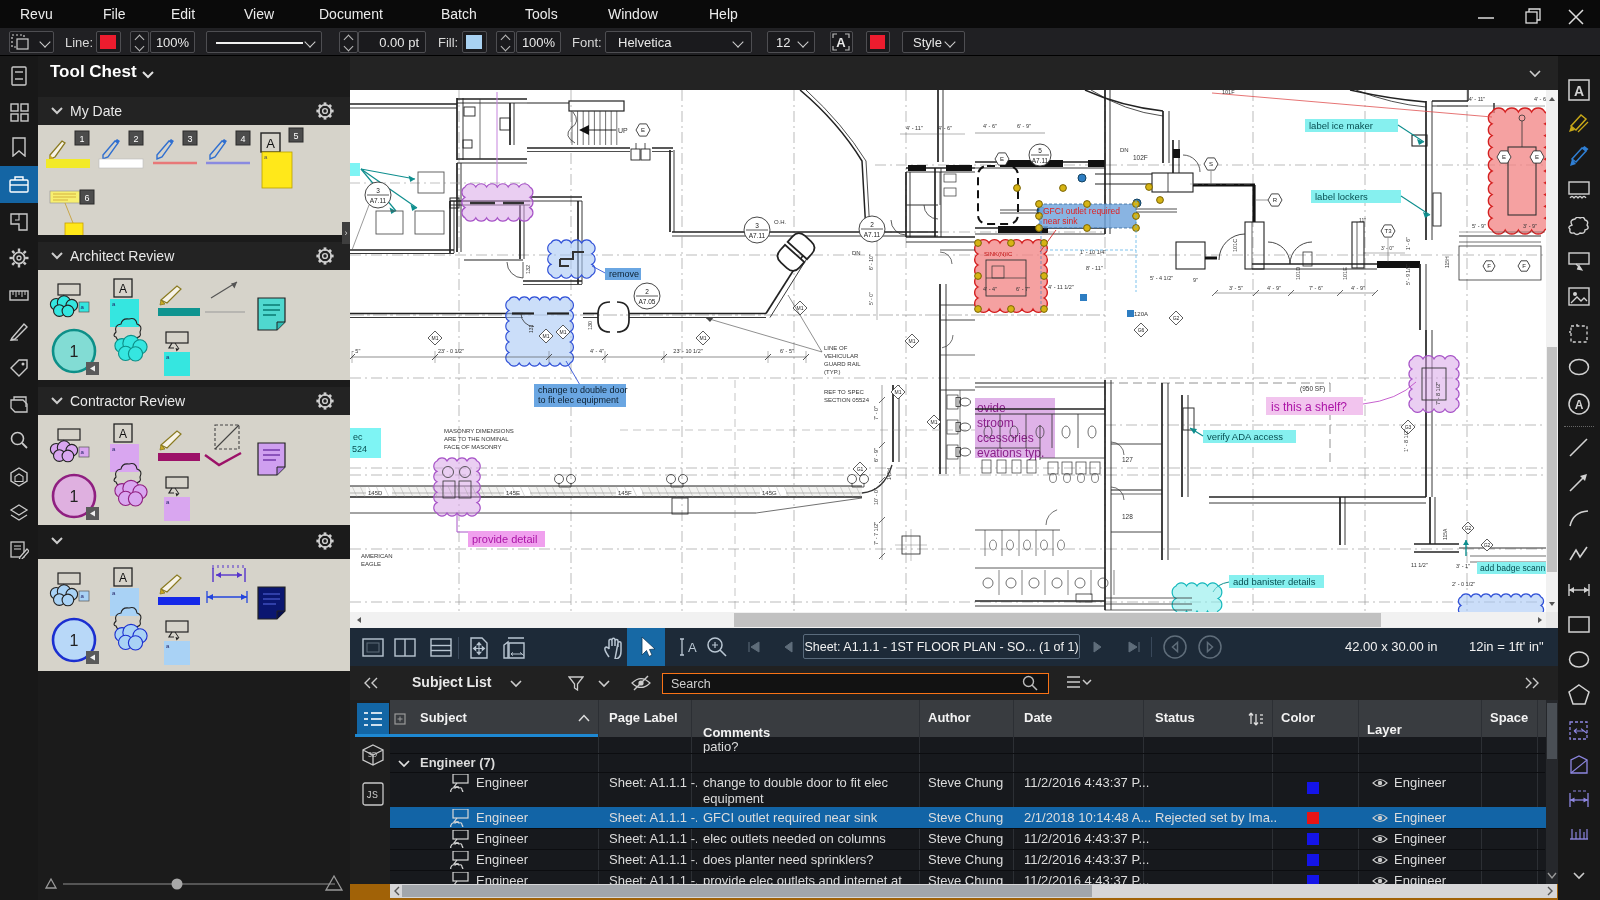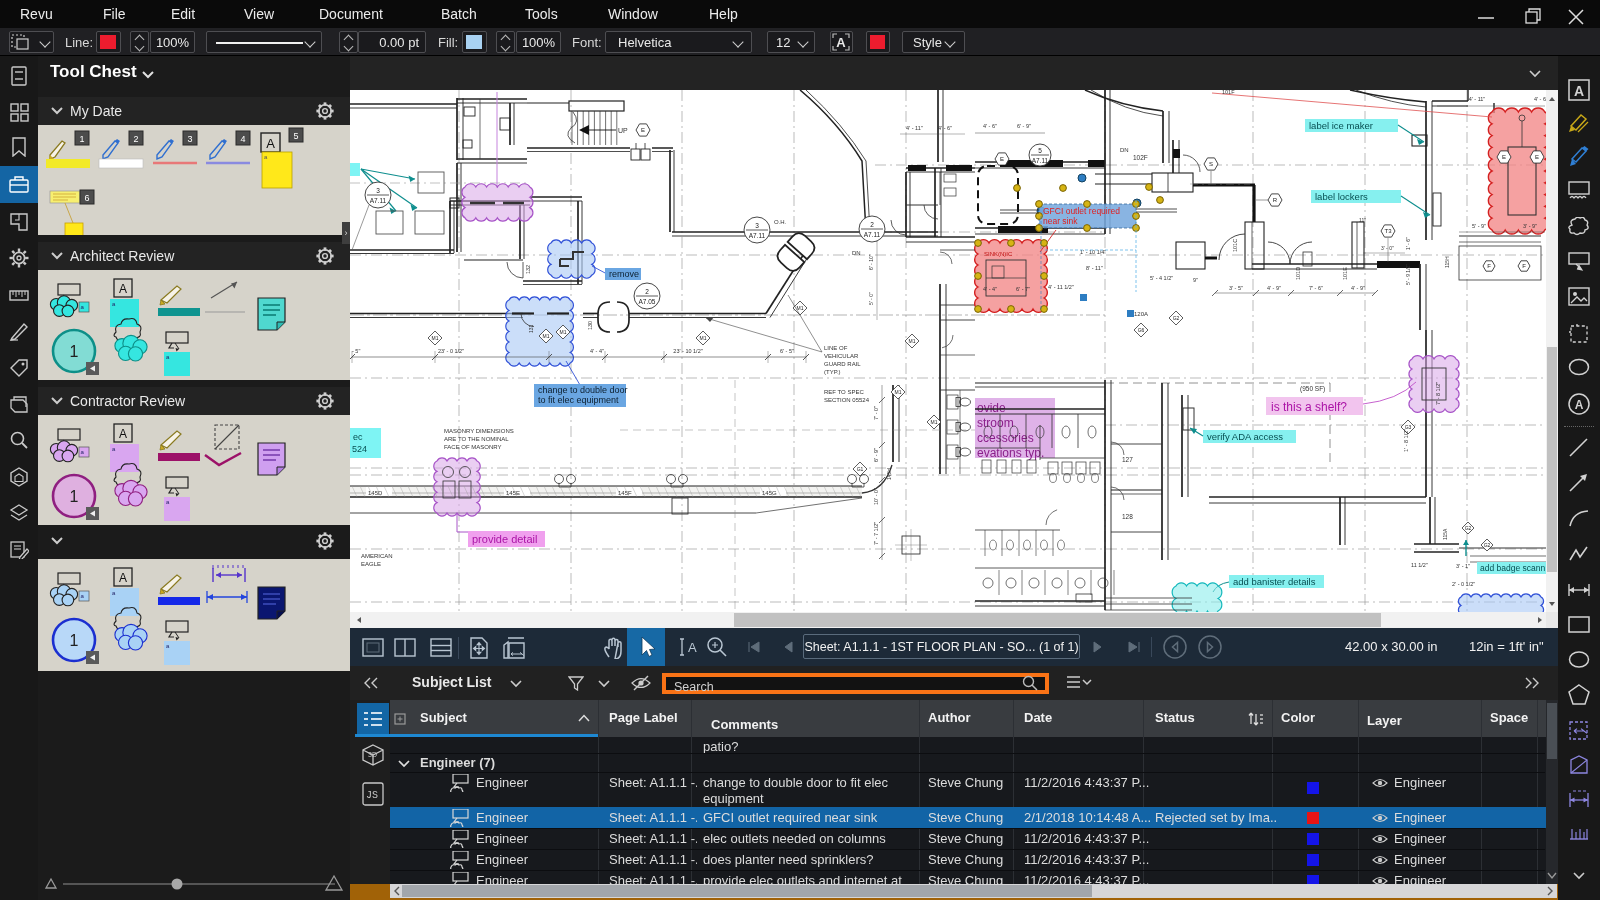--- a/index.html
+++ b/index.html
@@ -1278,21 +1278,21 @@
         <path d="M1 1 h14 l-5.5 7 v6 l-3 -2 v-4z" fill="none" stroke="#ccc" stroke-width="1.3"></path>
       </svg>
       <svg class="abs" style="left:248px;top:13px" width="12" height="10" viewBox="0 0 12 10">
         <path d="M1 2 l5 5 l5 -5" fill="none" stroke="#ccc" stroke-width="1.6"></path>
       </svg>
       <svg class="abs" style="left:281px;top:9px" width="20" height="16" viewBox="0 0 20 16">
         <path d="M1 8 q9 -9 18 0 q-9 9 -18 0z" fill="none" stroke="#ccc" stroke-width="1.2"></path>
         <circle cx="10" cy="8" r="2.6" fill="#ccc"></circle>
         <line x1="3" y1="15" x2="17" y2="1" stroke="#ccc" stroke-width="1.4"></line>
       </svg>
-      <div class="abs" style="left:312px;top:7px;width:387px;height:21px;background:#121212;border:4px solid #f97316;color:#cfcfcf;font-size:12.5px">
+      <div class="abs" style="left:312px;top:7px;width:387px;height:21px;background:#121212;border:1px solid #f97316;color:#cfcfcf;font-size:12.5px">
         <span style="position:absolute;left:8px;top:3px">Search</span>
       </div>
       <svg class="abs" style="left:672px;top:9px" width="16" height="16" viewBox="0 0 16 16">
         <circle cx="6.5" cy="6.5" r="5" fill="none" stroke="#bbb" stroke-width="1.4"></circle>
         <line x1="10" y1="10" x2="15" y2="15" stroke="#bbb" stroke-width="1.5"></line>
       </svg>
       <svg class="abs" style="left:716px;top:9px" width="26" height="16" viewBox="0 0 26 16">
         <g stroke="#ccc" stroke-width="1.5">
           <line x1="1" y1="2" x2="14" y2="2"></line>
           <line x1="1" y1="7" x2="14" y2="7"></line>
@@ -1321,26 +1321,26 @@
         <path d="M12 2 L22 7 v10 L12 22 L2 17 V7 z M2 7 l10 5 l10 -5 M12 12 v10" fill="none" stroke="#c9c9c9" stroke-width="1.3"></path>
         <text x="7" y="14" font-size="7" fill="#c9c9c9" font-family="Liberation Sans">3D</text>
       </svg>
       <svg class="abs" style="left:12px;top:82px" width="22" height="24" viewBox="0 0 22 24">
         <rect x="1" y="1" width="20" height="22" rx="2" fill="none" stroke="#c9c9c9" stroke-width="1.3"></rect>
         <text x="4" y="16" font-size="10" fill="#c9c9c9" font-family="Liberation Mono">JS</text>
       </svg>
       <div class="th" style="left:40px;width:1156px"></div>
       <span class="th" style="left:70px;background:none;padding-top:10px;height:27px">Subject</span>
       <span class="th" style="left:259px;background:none;padding-top:10px;height:27px">Page Label</span>
-      <span class="th" style="left:361px;background:none;padding-top:17px;height:27px">Comments</span>
+      <span class="th" style="left:353px;background:none;padding-top:25px;height:27px">Comments</span>
       <span class="th" style="left:578px;background:none;padding-top:10px;height:27px">Author</span>
       <span class="th" style="left:674px;background:none;padding-top:10px;height:27px">Date</span>
       <span class="th" style="left:805px;background:none;padding-top:10px;height:27px">Status</span>
       <span class="th" style="left:931px;background:none;padding-top:10px;height:27px">Color</span>
-      <span class="th" style="left:1017px;background:none;padding-top:13px;height:27px">Layer</span>
+      <span class="th" style="left:1017px;background:none;padding-top:22px;height:27px">Layer</span>
       <span class="th" style="left:1140px;background:none;padding-top:10px;height:27px">Space</span>
       <svg class="abs" style="left:228px;top:14px" width="12" height="8" viewBox="0 0 12 8">
         <path d="M1 7 l5 -5.5 l5 5.5" fill="none" stroke="#ddd" stroke-width="1.5"></path>
       </svg>
       <svg class="abs" style="left:898px;top:11px" width="16" height="16" viewBox="0 0 16 16">
         <g stroke="#ddd" stroke-width="1.3" fill="none">
           <path d="M3 13 V2 M3 2 l-2 2.5 M3 2 l2 2.5"></path>
           <path d="M8 3 v11 M8 14 l-2 -2.5 M8 14 l2 -2.5"></path>
           <line x1="12" y1="4" x2="15" y2="4"></line>
           <line x1="12" y1="8" x2="15" y2="8"></line>

